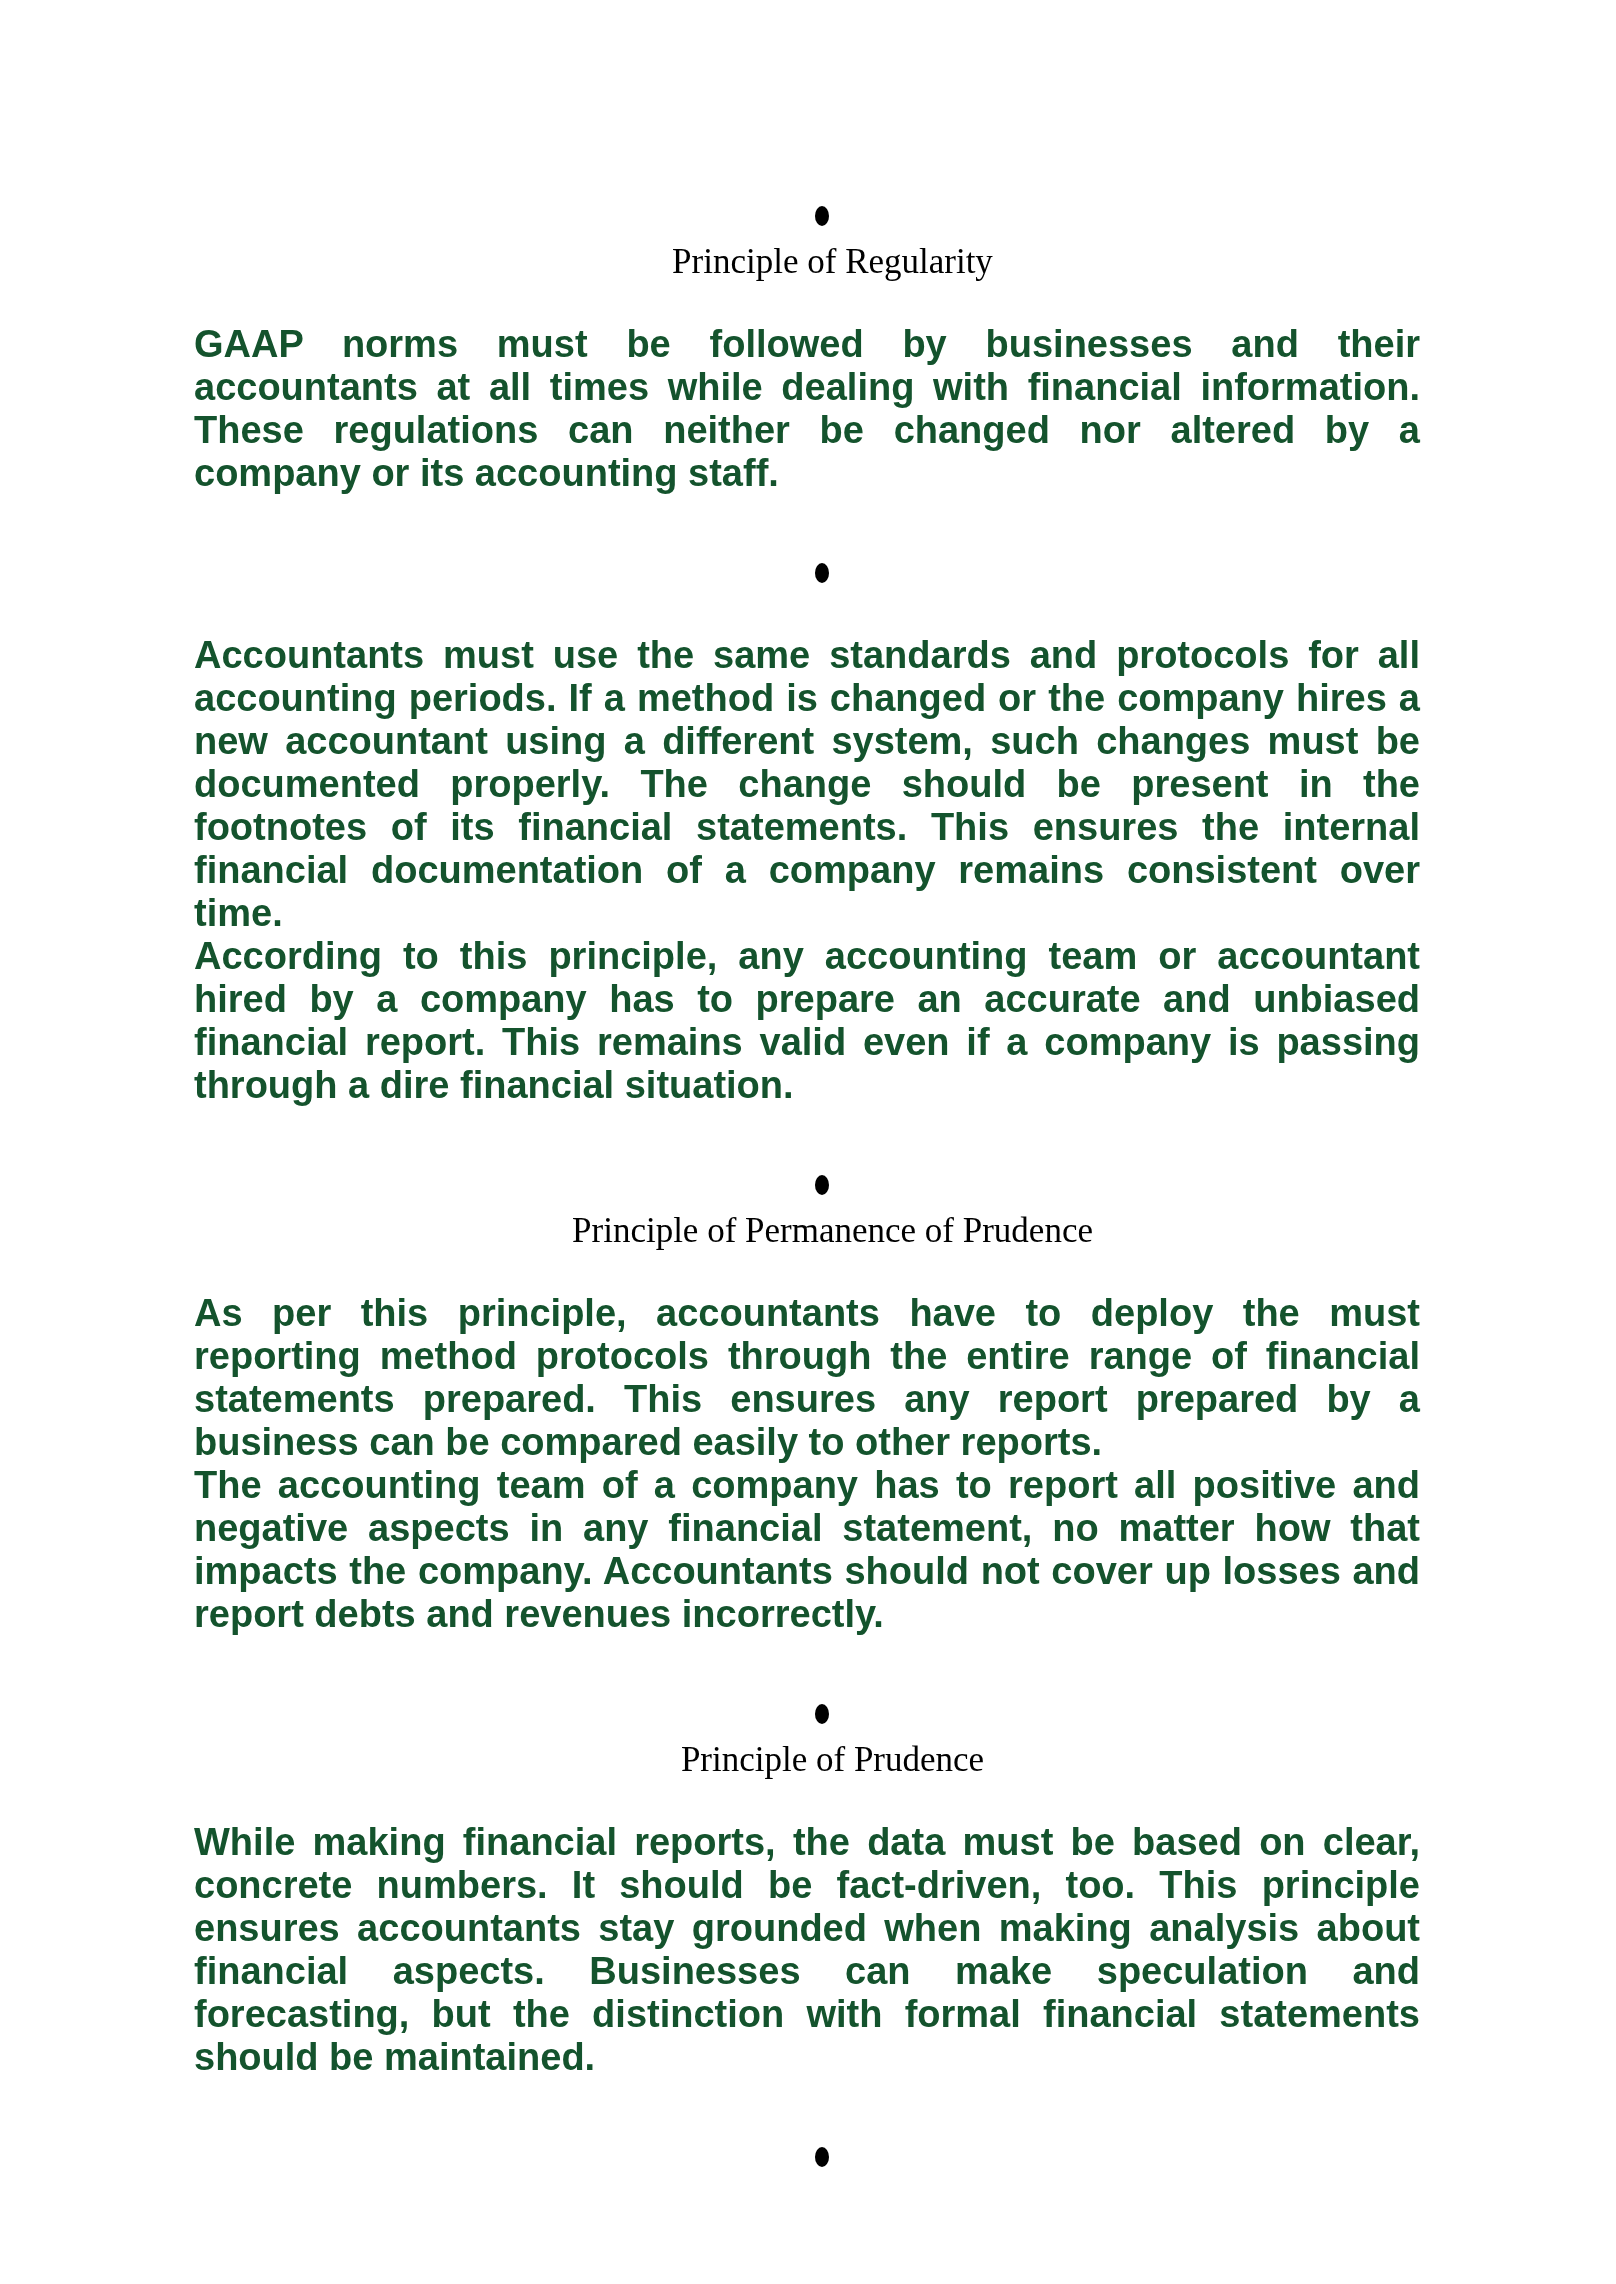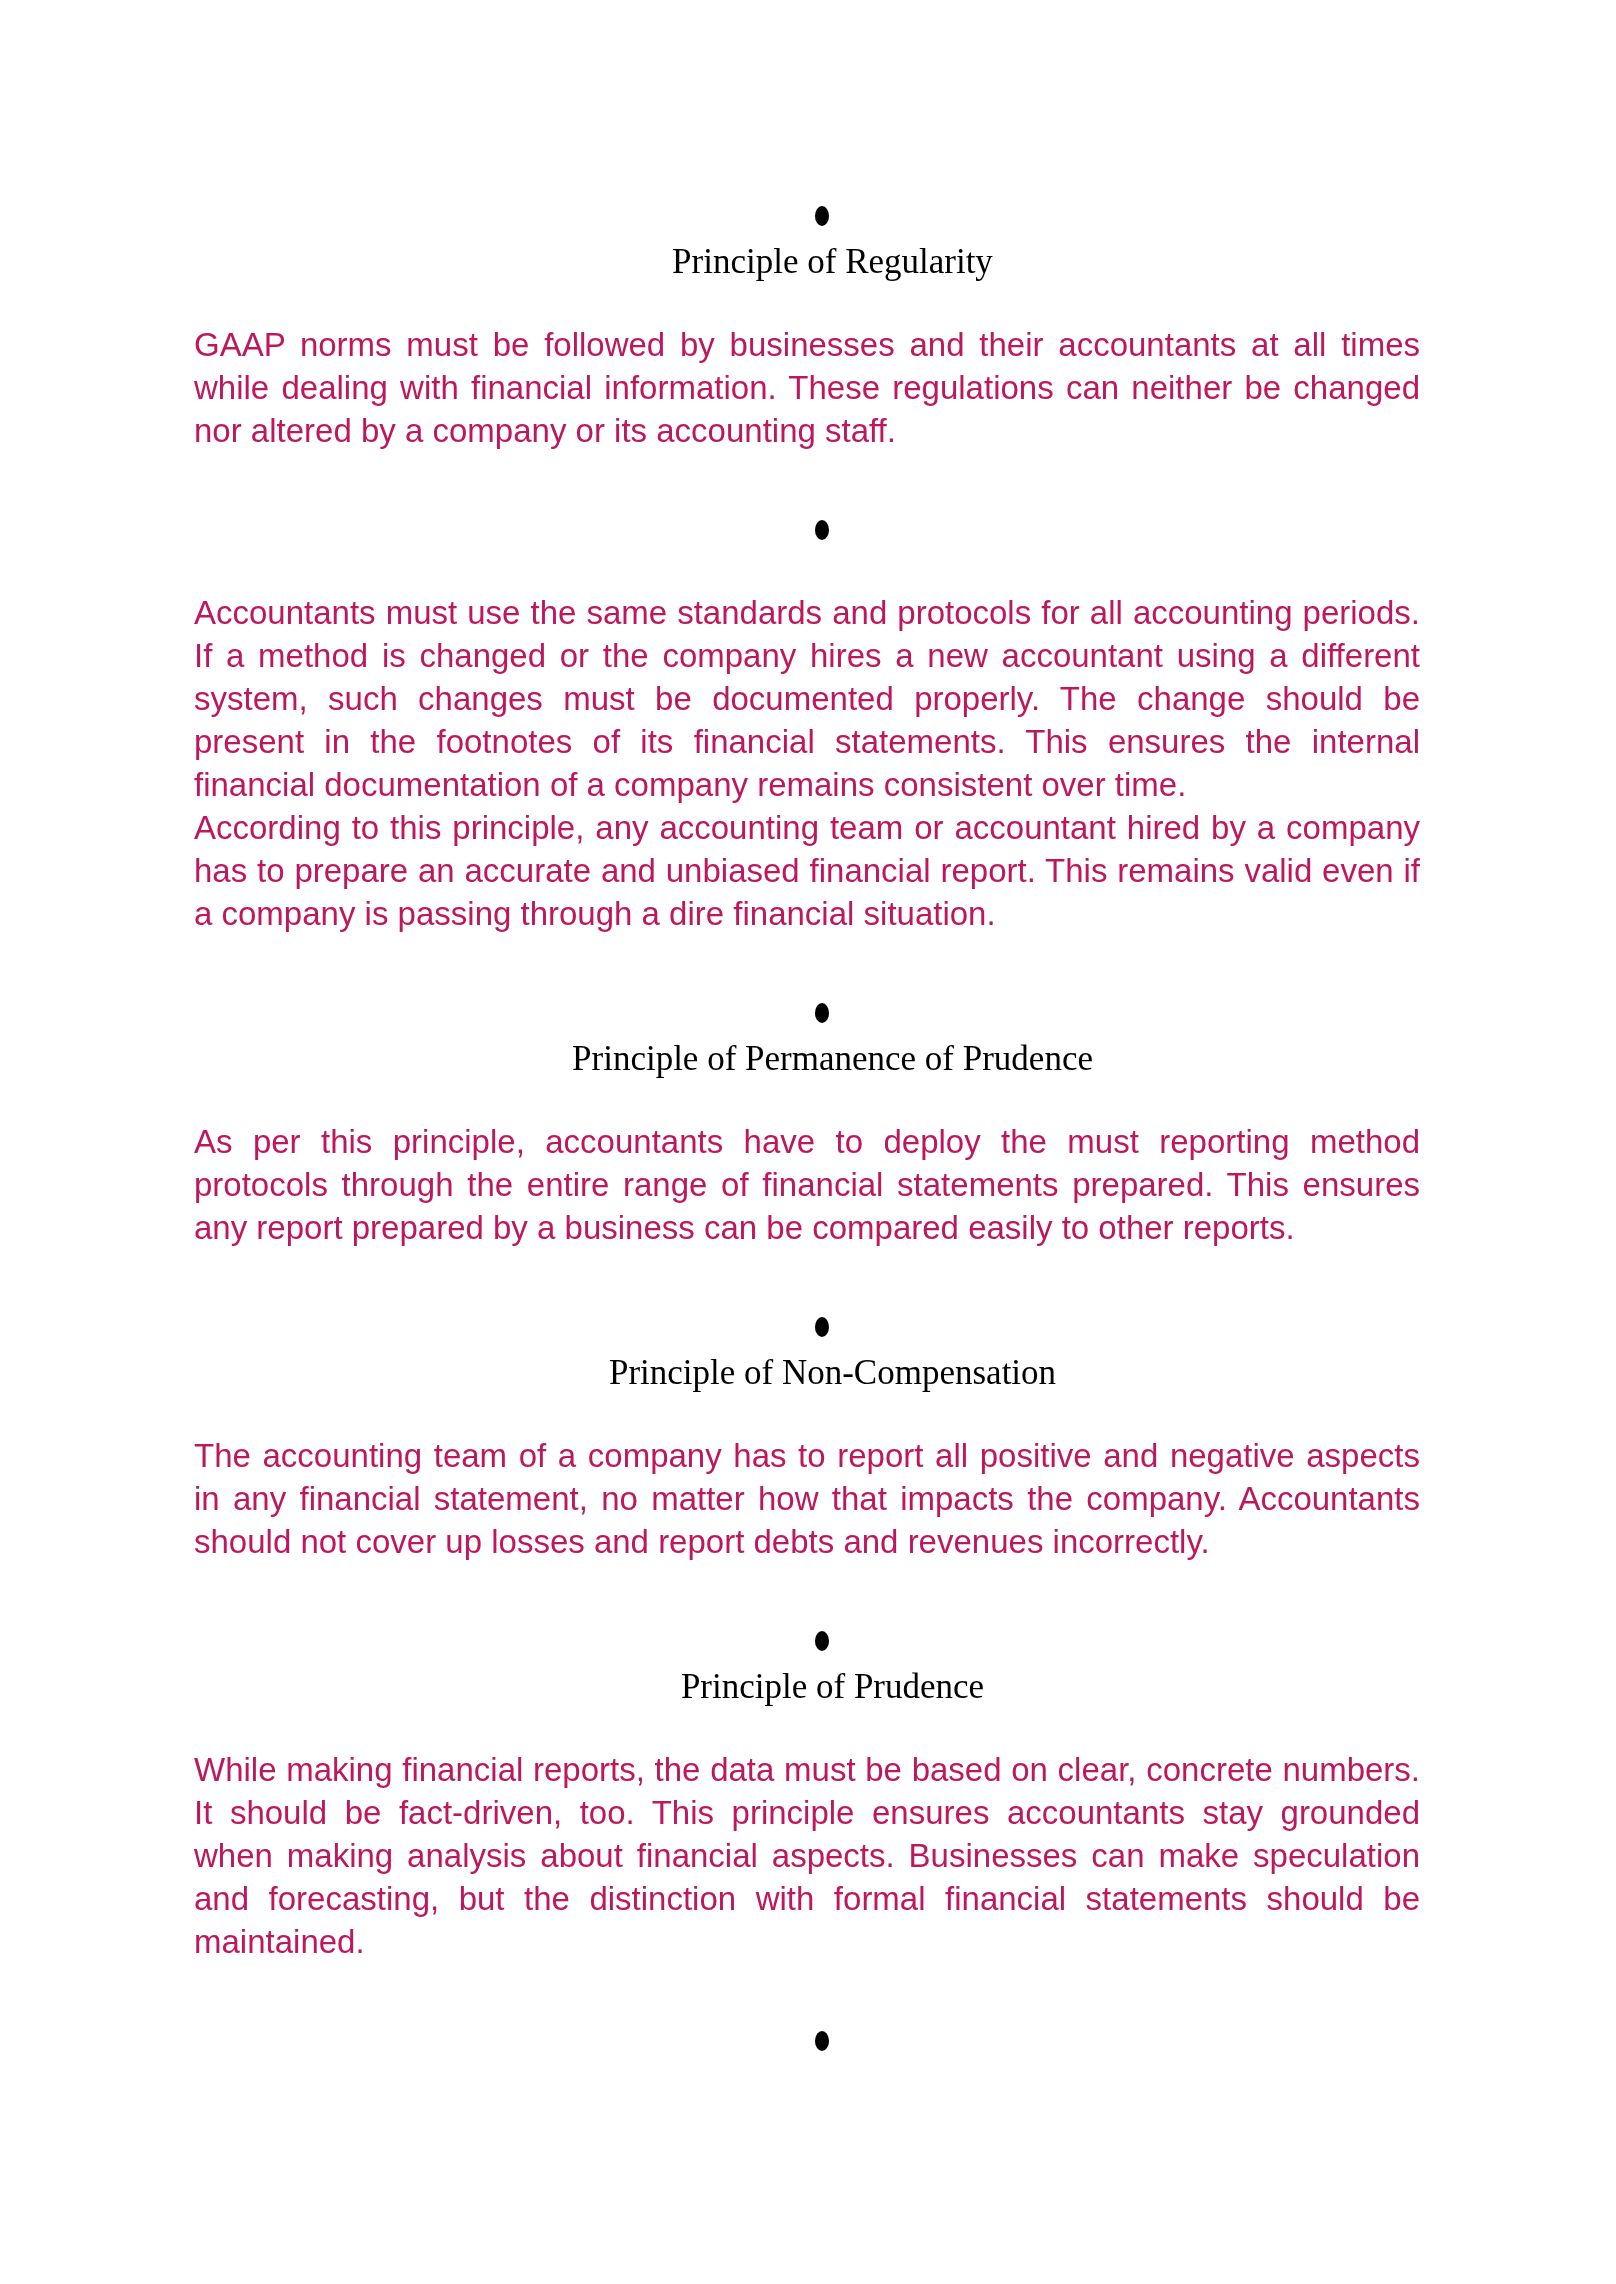--- a/index.html
+++ b/index.html
@@ -50,24 +50,24 @@
     height: 20px;
     margin-left: 5.5px;
     background: #000000;
     border-radius: 50%;
   }
   .heading-text {
     display: inline-block;
   }
   .body-text {
     font-family: "Liberation Sans", "DejaVu Sans", sans-serif;
-    font-size: 33px;
+    font-size: 38px;
     line-height: 43px;
-    font-weight: 400;
-    color: #be185d;
+    font-weight: 700;
+    color: #14532d;
     text-align: justify;
     text-justify: inter-word;
     margin: 0;
   }
 </style>
 </head>
 <body>
 
 <div class="page">
   <div id="sections">
@@ -92,24 +92,20 @@
 
   <section class="doc-section">
     <div class="heading">
       <span class="bullet"></span>
       <span class="heading-text">Principle of Permanence of Prudence</span>
     </div>
     <p class="body-text">As per this principle, accountants have to deploy the must reporting method protocols through the entire range of financial statements prepared. This ensures any report prepared by a business can be compared easily to other reports.</p>
   </section>
 
   <section class="doc-section">
-    <div class="heading">
-      <span class="bullet"></span>
-      <span class="heading-text">Principle of Non-Compensation</span>
-    </div>
     <p class="body-text">The accounting team of a company has to report all positive and negative aspects in any financial statement, no matter how that impacts the company. Accountants should not cover up losses and report debts and revenues incorrectly.</p>
   </section>
 
   <section class="doc-section">
     <div class="heading">
       <span class="bullet"></span>
       <span class="heading-text">Principle of Prudence</span>
     </div>
     <p class="body-text">While making financial reports, the data must be based on clear, concrete numbers. It should be fact-driven, too. This principle ensures accountants stay grounded when making analysis about financial aspects. Businesses can make speculation and forecasting, but the distinction with formal financial statements should be maintained.</p>
   </section>

